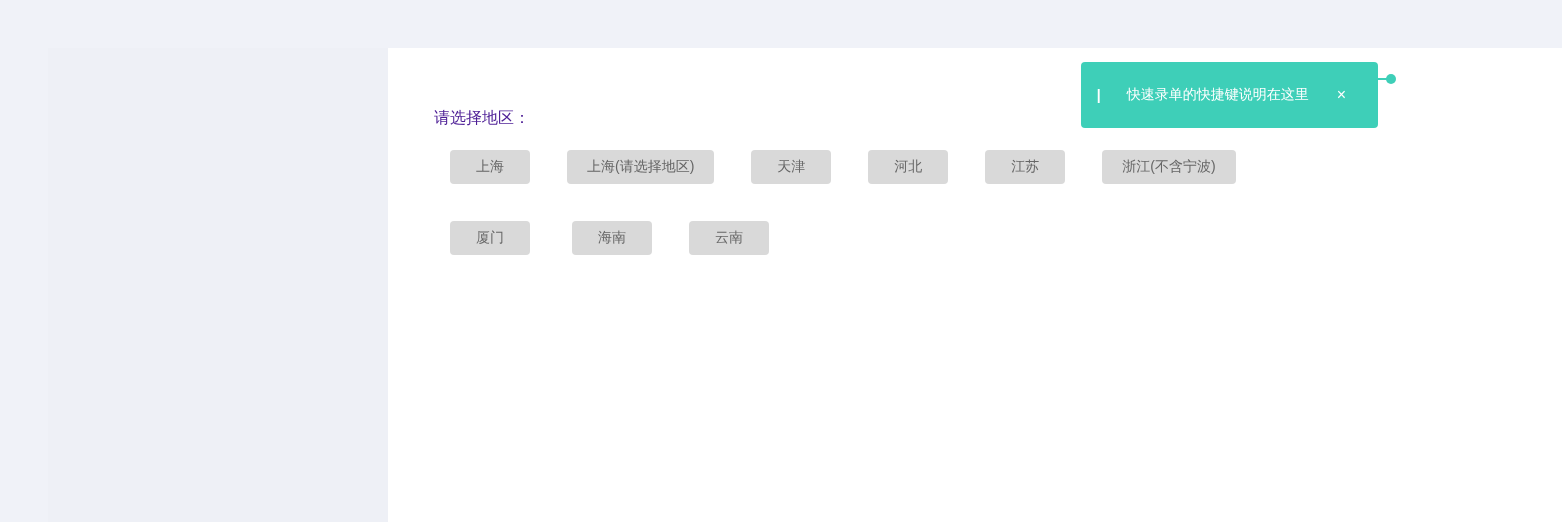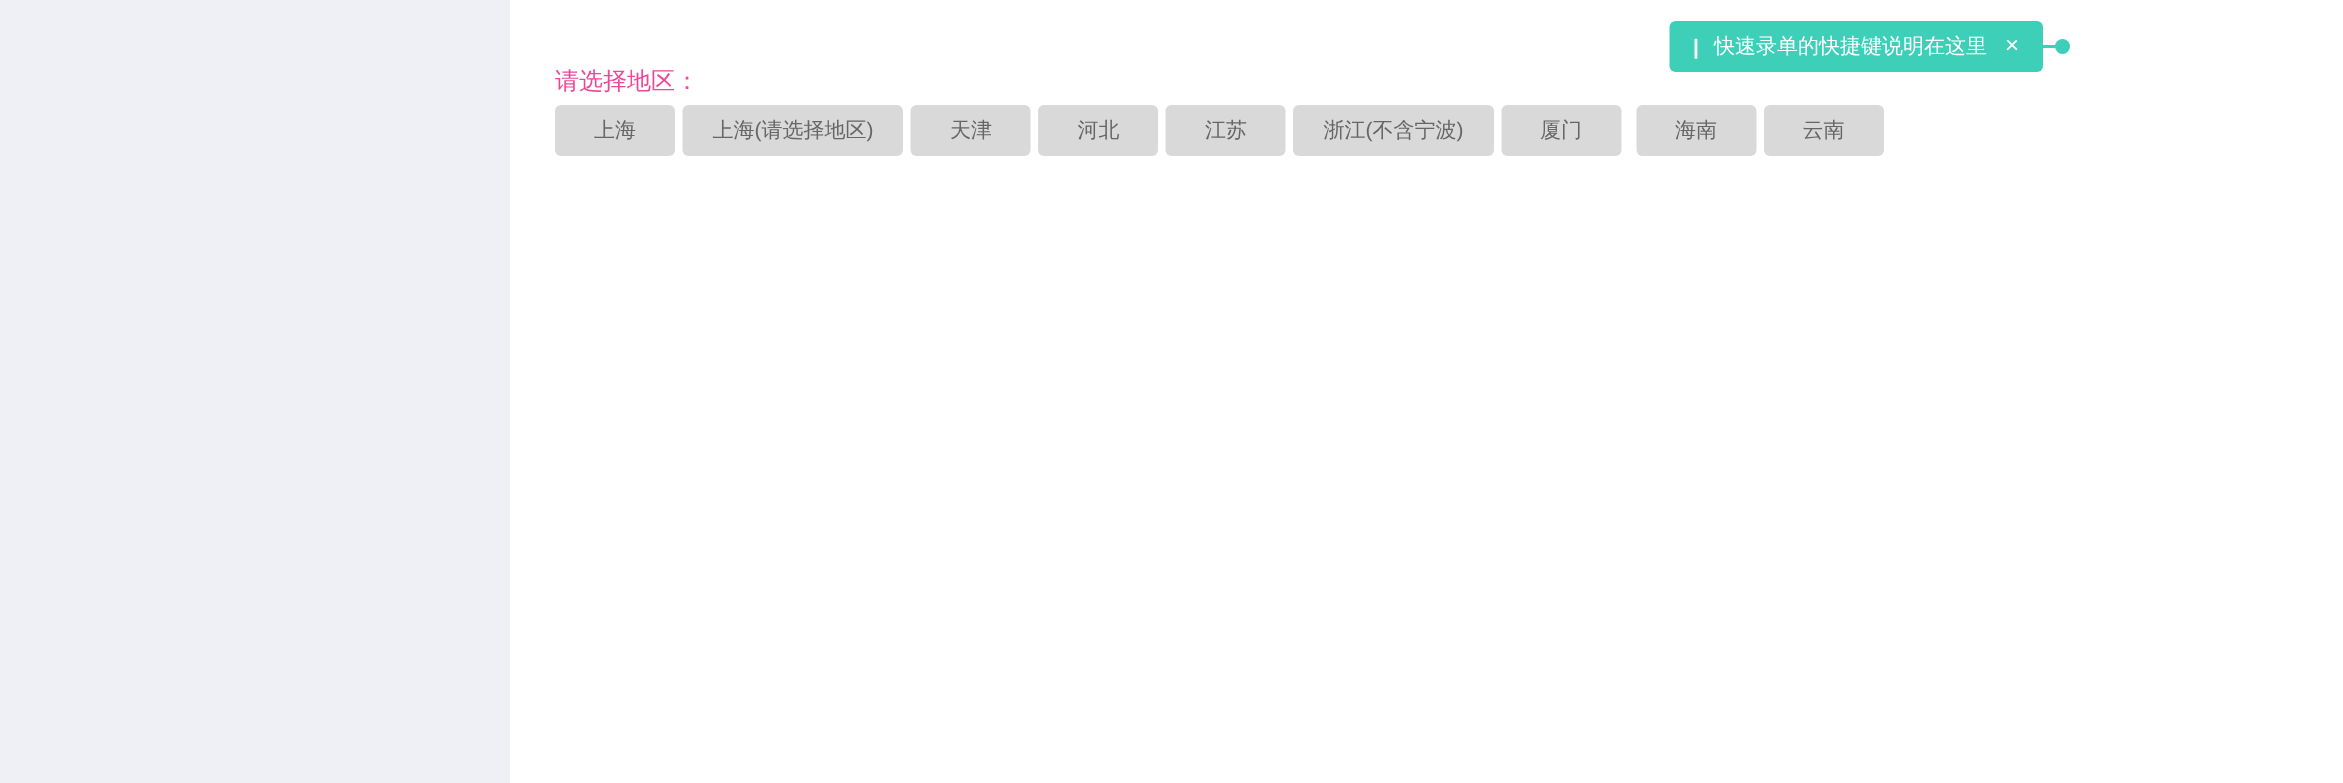--- a/index.html
+++ b/index.html
@@ -1,16 +1,16 @@
 <!DOCTYPE html>
 <html><head>
   <meta charset="utf-8">
   <style>
     * {
-      margin: 0;
+      margin: 16px;
       padding: 0;
       box-sizing: border-box;
     }
 
     body {
       width: 1562px;
       height: 522px;
       background: #f0f2f8;
       font-family: 'PingFang SC', 'Microsoft YaHei', sans-serif;
       overflow: hidden;
@@ -33,21 +33,21 @@
       width: 1222px;
       height: 522px;
       background: #ffffff;
     }
 
     .region-label {
       position: absolute;
       top: 44px;
       left: 30px;
       font-size: 16px;
-      color: #ec4899;
+      color: #4c1d95;
       font-weight: 500;
     }
 
     .region-buttons {
       position: absolute;
       top: 70px;
       left: 30px;
       display: flex;
       flex-wrap: wrap;
       gap: 5px;

